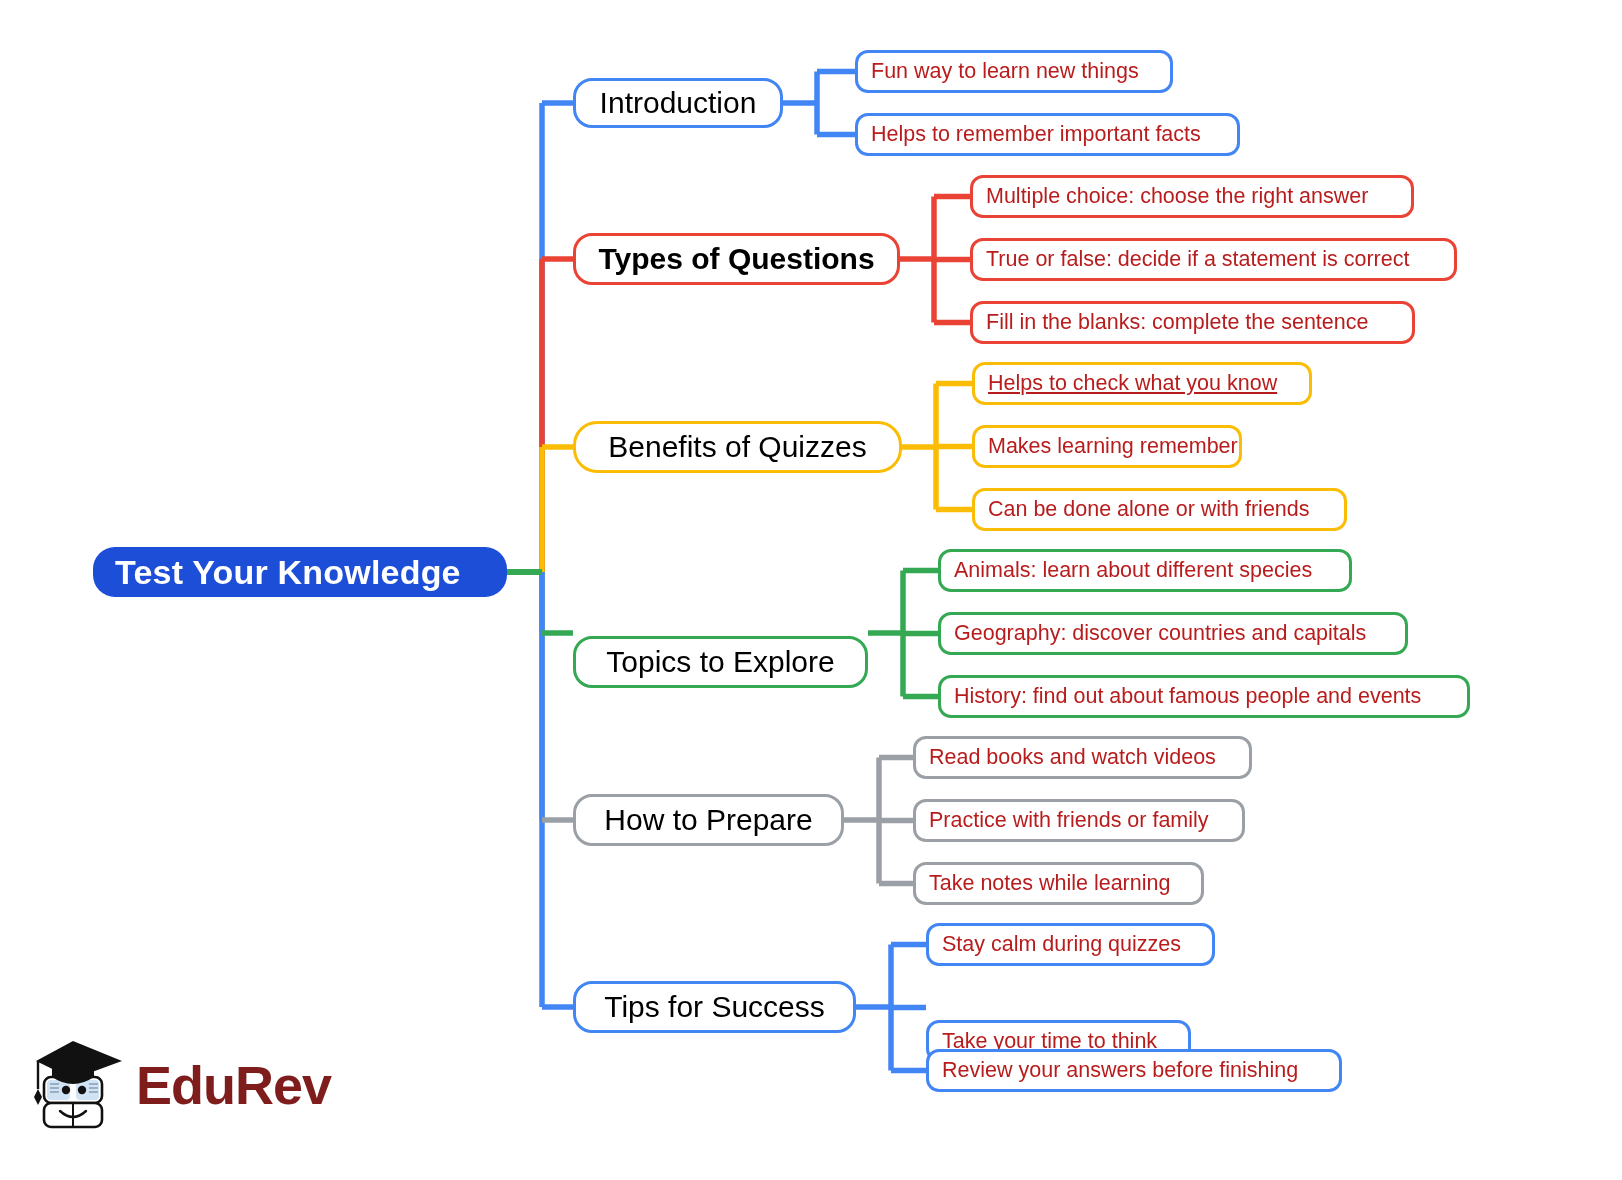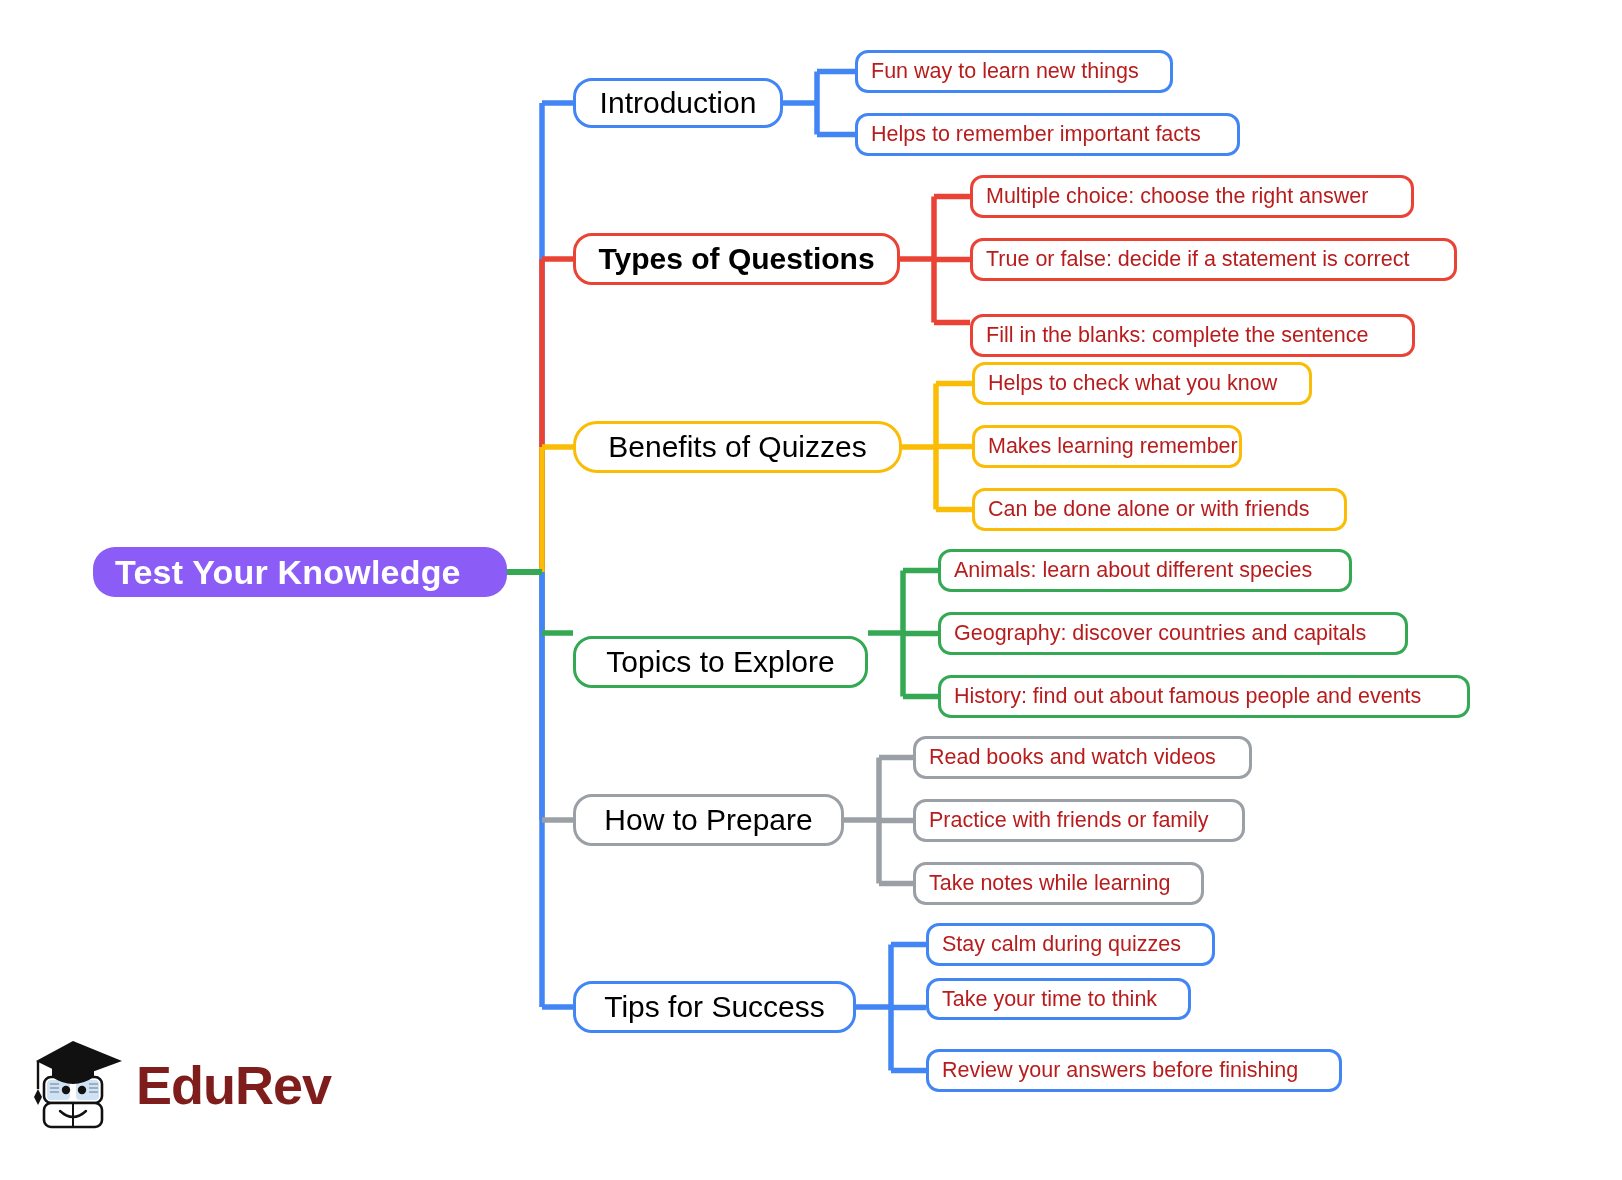--- a/index.html
+++ b/index.html
@@ -119,45 +119,45 @@
       <path d="M879 820.5 L913 820.5" stroke="#9AA0A6" stroke-width="5.5" fill="none" stroke-linecap="butt"></path>
       <path d="M879 883.5 L913 883.5" stroke="#9AA0A6" stroke-width="5.5" fill="none" stroke-linecap="butt"></path>
       <path d="M542 1007 L573 1007" stroke="#4285F4" stroke-width="5.5" fill="none" stroke-linecap="butt"></path>
       <path d="M856 1007 L891 1007" stroke="#4285F4" stroke-width="5.5" fill="none" stroke-linecap="butt"></path>
       <path d="M891 944.5 L891 1070.5" stroke="#4285F4" stroke-width="5.5" fill="none" stroke-linecap="butt"></path>
       <path d="M891 944.5 L926 944.5" stroke="#4285F4" stroke-width="5.5" fill="none" stroke-linecap="butt"></path>
       <path d="M891 1007.5 L926 1007.5" stroke="#4285F4" stroke-width="5.5" fill="none" stroke-linecap="butt"></path>
       <path d="M891 1070.5 L926 1070.5" stroke="#4285F4" stroke-width="5.5" fill="none" stroke-linecap="butt"></path>
     </svg>
 
-  <div class="node node-root" style="left: 93px; top: 547px; width: 414px; height: 50px; background: #8b5cf6; color: rgb(255, 255, 255);">Test Your Knowledge</div>
+  <div class="node node-root" style="left: 93px; top: 547px; width: 414px; height: 50px; background: #1d4ed8; color: rgb(255, 255, 255);">Test Your Knowledge</div>
 
   <div id="nodes-layer">
       <div class="node node-main" style="left: 573px; top: 78px; width: 210px; height: 50px; border-color: rgb(66, 133, 244);">Introduction</div>
       <div class="node node-child" style="left: 855px; top: 50px; width: 318px; height: 43px; border-color: rgb(66, 133, 244);">Fun way to learn new things</div>
       <div class="node node-child" style="left: 855px; top: 113px; width: 385px; height: 43px; border-color: rgb(66, 133, 244);">Helps to remember important facts</div>
       <div class="node node-main" style="left: 573px; top: 233px; width: 327px; height: 52px; border-color: rgb(234, 67, 53); font-weight: bold;">Types of Questions</div>
       <div class="node node-child" style="left: 970px; top: 175px; width: 444px; height: 43px; border-color: rgb(234, 67, 53);">Multiple choice: choose the right answer</div>
       <div class="node node-child" style="left: 970px; top: 238px; width: 487px; height: 43px; border-color: rgb(234, 67, 53);">True or false: decide if a statement is correct</div>
-      <div class="node node-child" style="left: 970px; top: 301px; width: 445px; height: 43px; border-color: rgb(234, 67, 53); margin-top: 13px;">Fill in the blanks: complete the sentence</div>
+      <div class="node node-child" style="left: 970px; top: 301px; width: 445px; height: 43px; border-color: rgb(234, 67, 53);">Fill in the blanks: complete the sentence</div>
       <div class="node node-main" style="left: 573px; top: 421px; width: 329px; height: 52px; border-color: rgb(251, 188, 5); border-radius: 24px;">Benefits of Quizzes</div>
-      <div class="node node-child" style="left: 972px; top: 362px; width: 340px; height: 43px; border-color: rgb(251, 188, 5);">Helps to check what you know</div>
+      <div class="node node-child" style="left: 972px; top: 362px; width: 340px; height: 43px; border-color: rgb(251, 188, 5); text-decoration: underline;">Helps to check what you know</div>
       <div class="node node-child" style="left: 972px; top: 425px; width: 270px; height: 43px; border-color: rgb(251, 188, 5);">Makes learning remember</div>
       <div class="node node-child" style="left: 972px; top: 488px; width: 375px; height: 43px; border-color: rgb(251, 188, 5);">Can be done alone or with friends</div>
       <div class="node node-main" style="left: 573px; top: 636px; width: 295px; height: 52px; border-color: rgb(52, 168, 83);">Topics to Explore</div>
       <div class="node node-child" style="left: 938px; top: 549px; width: 414px; height: 43px; border-color: rgb(52, 168, 83);">Animals: learn about different species</div>
       <div class="node node-child" style="left: 938px; top: 612px; width: 470px; height: 43px; border-color: rgb(52, 168, 83);">Geography: discover countries and capitals</div>
       <div class="node node-child" style="left: 938px; top: 675px; width: 532px; height: 43px; border-color: rgb(52, 168, 83);">History: find out about famous people and events</div>
       <div class="node node-main" style="left: 573px; top: 794px; width: 271px; height: 52px; border-color: rgb(154, 160, 166);">How to Prepare</div>
       <div class="node node-child" style="left: 913px; top: 736px; width: 339px; height: 43px; border-color: rgb(154, 160, 166);">Read books and watch videos</div>
       <div class="node node-child" style="left: 913px; top: 799px; width: 332px; height: 43px; border-color: rgb(154, 160, 166);">Practice with friends or family</div>
       <div class="node node-child" style="left: 913px; top: 862px; width: 291px; height: 43px; border-color: rgb(154, 160, 166);">Take notes while learning</div>
       <div class="node node-main" style="left: 573px; top: 981px; width: 283px; height: 52px; border-color: rgb(66, 133, 244);">Tips for Success</div>
       <div class="node node-child" style="left: 926px; top: 923px; width: 289px; height: 43px; border-color: rgb(66, 133, 244);">Stay calm during quizzes</div>
-      <div class="node node-child" style="left: 926px; top: 978px; width: 265px; height: 42px; border-color: rgb(66, 133, 244);">Take your time to think</div>
+      <div class="node node-child" style="left: 926px; top: 1020px; width: 265px; height: 42px; border-color: rgb(66, 133, 244);">Take your time to think</div>
       <div class="node node-child" style="left: 926px; top: 1049px; width: 416px; height: 43px; border-color: rgb(66, 133, 244);">Review your answers before finishing</div>
     </div>
 
   <div id="logo">
     <svg id="logo-mark" viewBox="0 0 96 104">
 
       <rect x="14" y="44" width="58" height="26" rx="7" ry="7" fill="#ffffff" stroke="#111111" stroke-width="2.6"></rect>
       <rect x="17" y="47" width="23" height="20" rx="4" ry="4" fill="#cfe3f5"></rect>
       <rect x="46" y="47" width="23" height="20" rx="4" ry="4" fill="#cfe3f5"></rect>
       <circle cx="36" cy="57" r="4.2" fill="#111111"></circle>

